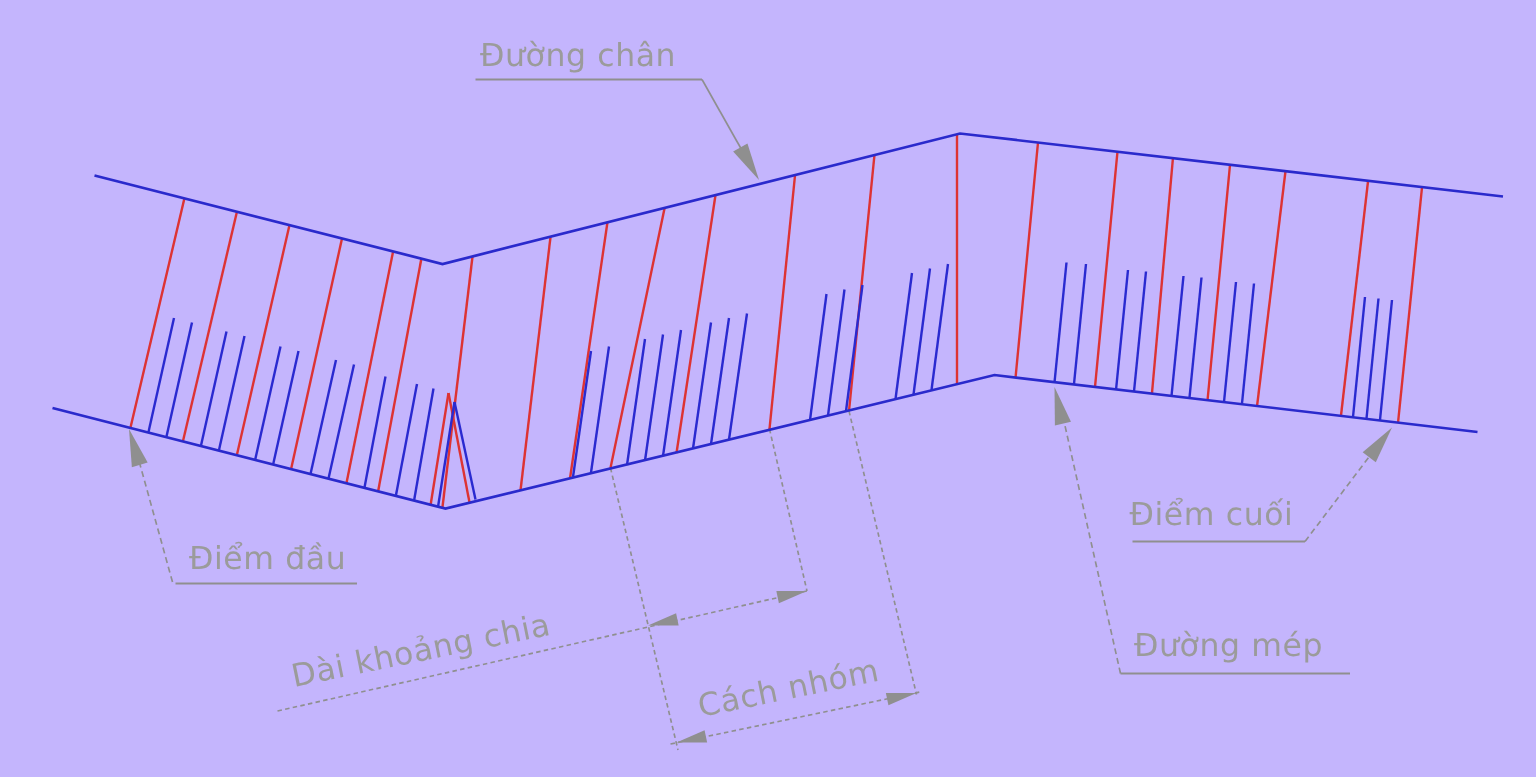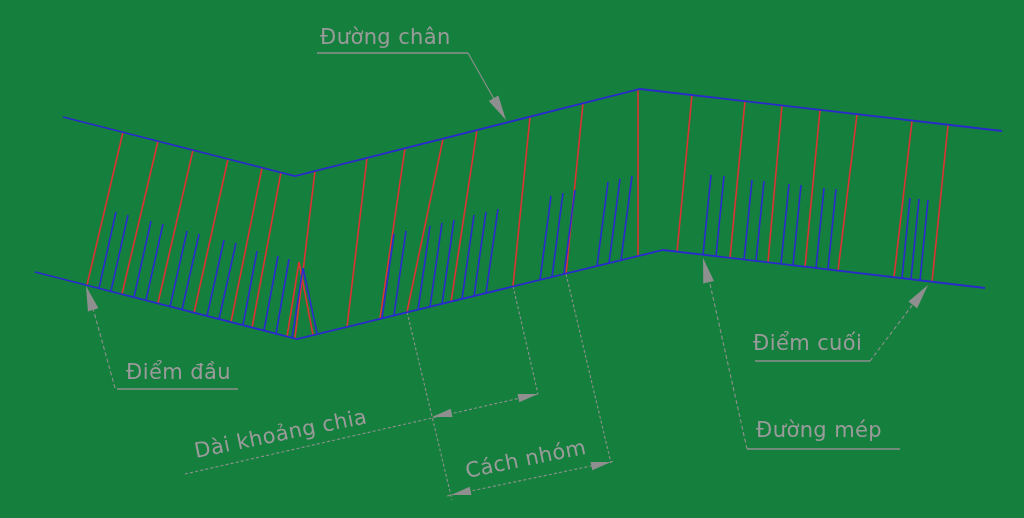--- a/index.html
+++ b/index.html
@@ -1,16 +1,16 @@
 <!DOCTYPE html>
 <html><head>
 <meta charset="utf-8">
 <style>
   html,body{margin:0;padding:0;background:#ffffff;}
-  .stage{position:relative;width:1024px;height:518px;background:#15803d;overflow:hidden;}
+  .stage{position:relative;width:1024px;height:518px;background:#c4b5fd;overflow:hidden;}
   svg{display:block;}
   .lbl{font-family:"DejaVu Sans","Liberation Sans",sans-serif;font-size:21px;letter-spacing:.4px;}
 </style>
 </head>
 <body>
 
 <div class="stage">
   <svg id="diagram" width="1024" height="518" viewBox="0 0 1024 518" xmlns="http://www.w3.org/2000/svg">
     <g id="g-construction">
         <line x1="407" y1="312" x2="452" y2="500" stroke="#8f8f8f" stroke-width="1.1" stroke-linecap="butt" stroke-dasharray="3 2.2"></line>

